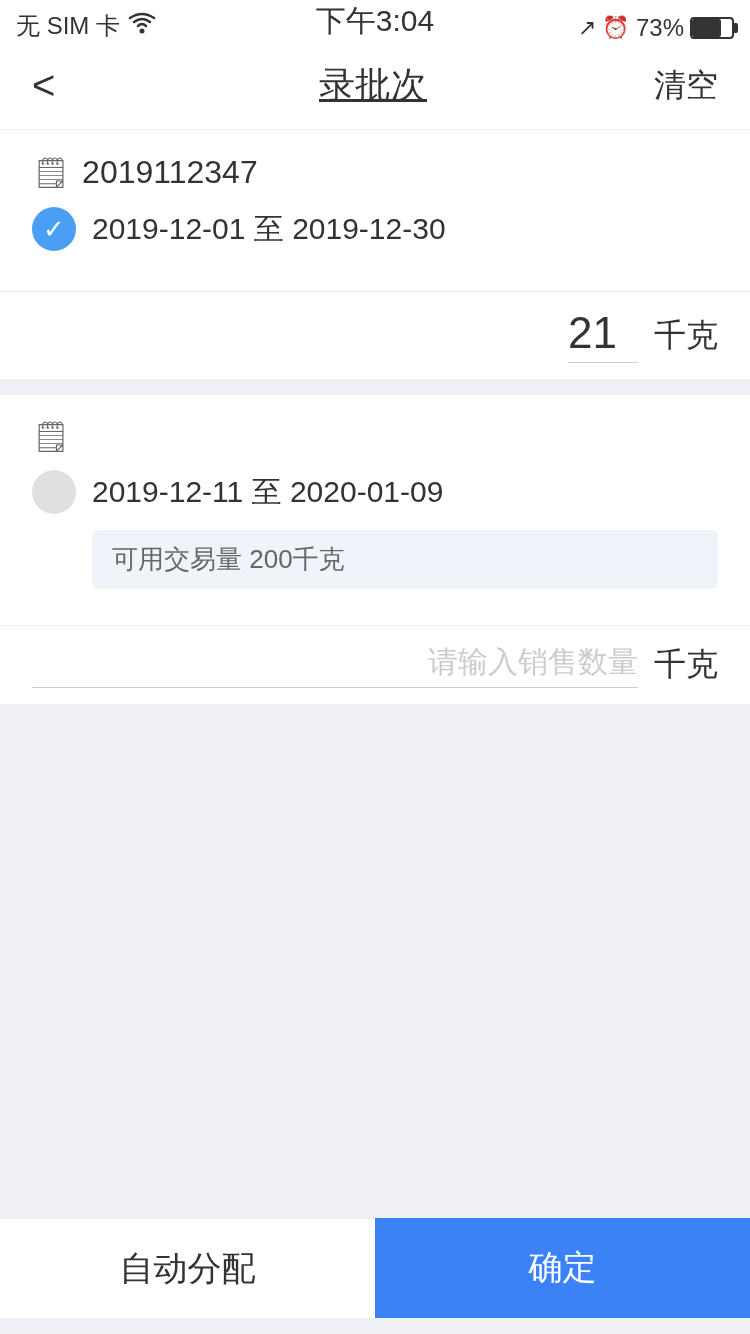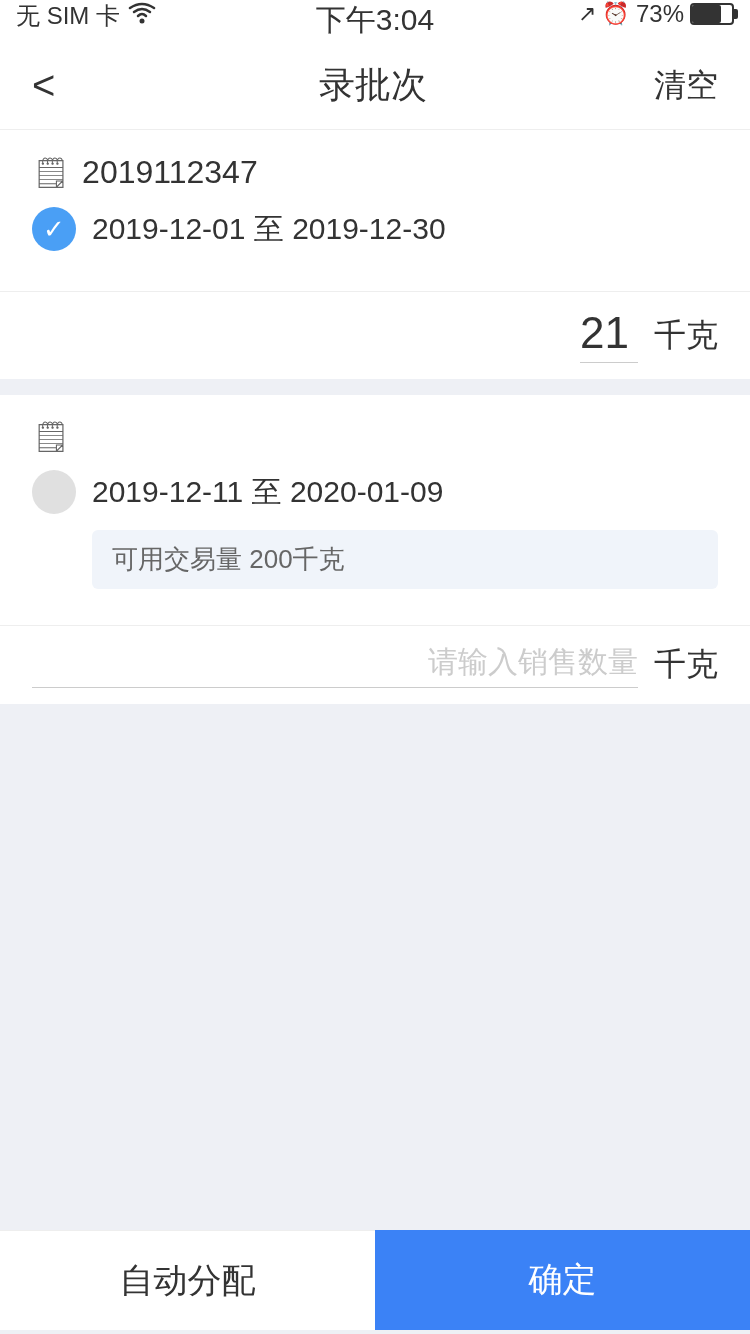--- a/index.html
+++ b/index.html
@@ -12,21 +12,21 @@
       font-size: 32px;
       color: #333;
     }
 
     
     .status-bar {
       width: 750px;
       height: 42px;
       background: #fff;
       display: flex;
-      align-items: flex-start;
+      align-items: flex-end;
       justify-content: space-between;
       padding: 0 16px;
       font-size: 24px;
       color: #333;
     }
     .status-bar-left {
       display: flex;
       align-items: center;
       gap: 8px;
       font-size: 24px;
@@ -84,20 +84,21 @@
     .nav-back {
       font-size: 40px;
       color: #333;
       cursor: pointer;
       width: 60px;
     }
     .nav-title {
       font-size: 36px;
       font-weight: 500;
       color: #333;
+      text-decoration: underline;
     }
     .nav-clear {
       font-size: 32px;
       color: #333;
       cursor: pointer;
       font-family: Liberation Serif, serif;
     }
 
     
     .info-banner {
@@ -219,21 +220,21 @@
     
     .empty-area {
       background: #eef0f5;
       flex: 1;
       min-height: 400px;
     }
 
     
     .bottom-bar {
       position: fixed;
-      bottom: 4px;
+      bottom: 16px;
       width: 750px;
       height: 100px;
       display: flex;
     }
     .btn-auto {
       flex: 1;
       background: #fff;
       display: flex;
       align-items: center;
       justify-content: center;
@@ -305,21 +306,21 @@
     <div class="batch-row">
       <div class="radio-circle selected">
         <span class="radio-check">✓</span>
       </div>
       <span class="batch-date">2019-12-01 至 2019-12-30</span>
     </div>
   </div>
 
   <div class="quantity-row">
     <div class="quantity-underline">
-      <span style="font-size:44px; color:#333; margin-right:9px;">21</span>
+      <span style="font-size:44px; color:#333; margin-right:21px;">21</span>
     </div>
     <span class="quantity-unit">千克</span>
   </div>
 
   <div class="card-divider"></div>
 
   <div class="batch-card">
     <div class="batch-card-header">
       <span class="batch-icon">🗒</span>
     </div>

